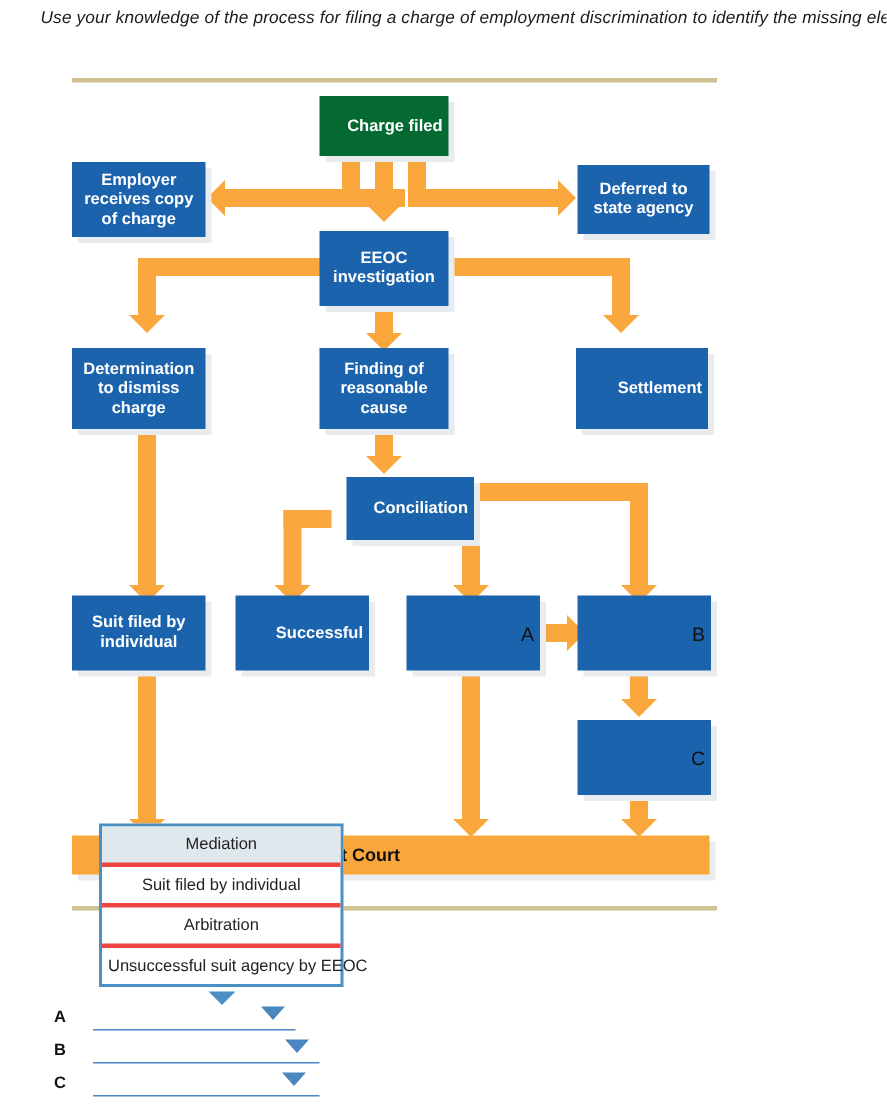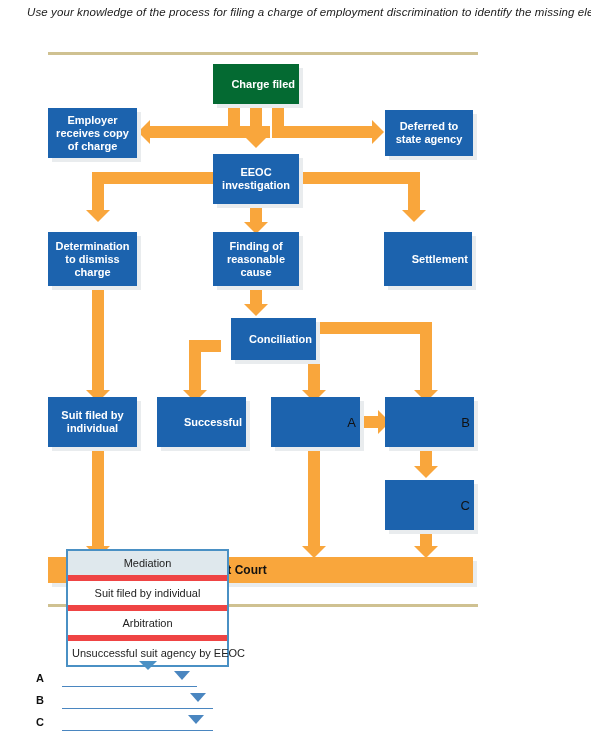--- a/index.html
+++ b/index.html
@@ -67,21 +67,21 @@
   }
 
   
   .dropdown{
     position:absolute;left:66px;top:549px;width:163px;
     border:2px solid #4a90c4;background:#ffffff;
     z-index:30;box-sizing:border-box;
   }
   .dd-item{
     font-size:11px;color:#222222;text-align:center;
-    padding:6px 4px;border-bottom:6px solid #ef4444;
+    padding:6px 4px;border-bottom:3px solid #ef4444;
     white-space:nowrap;
   }
   .dd-item:last-child{border-bottom:none;}
   .dd-item.sel{background:#dfe8ed;}
   .dd-caret{
     position:absolute;left:139px;top:661px;width:0;height:0;z-index:30;
     border-left:9px solid transparent;border-right:9px solid transparent;
     border-top:9px solid #4a90c4;
   }
 

